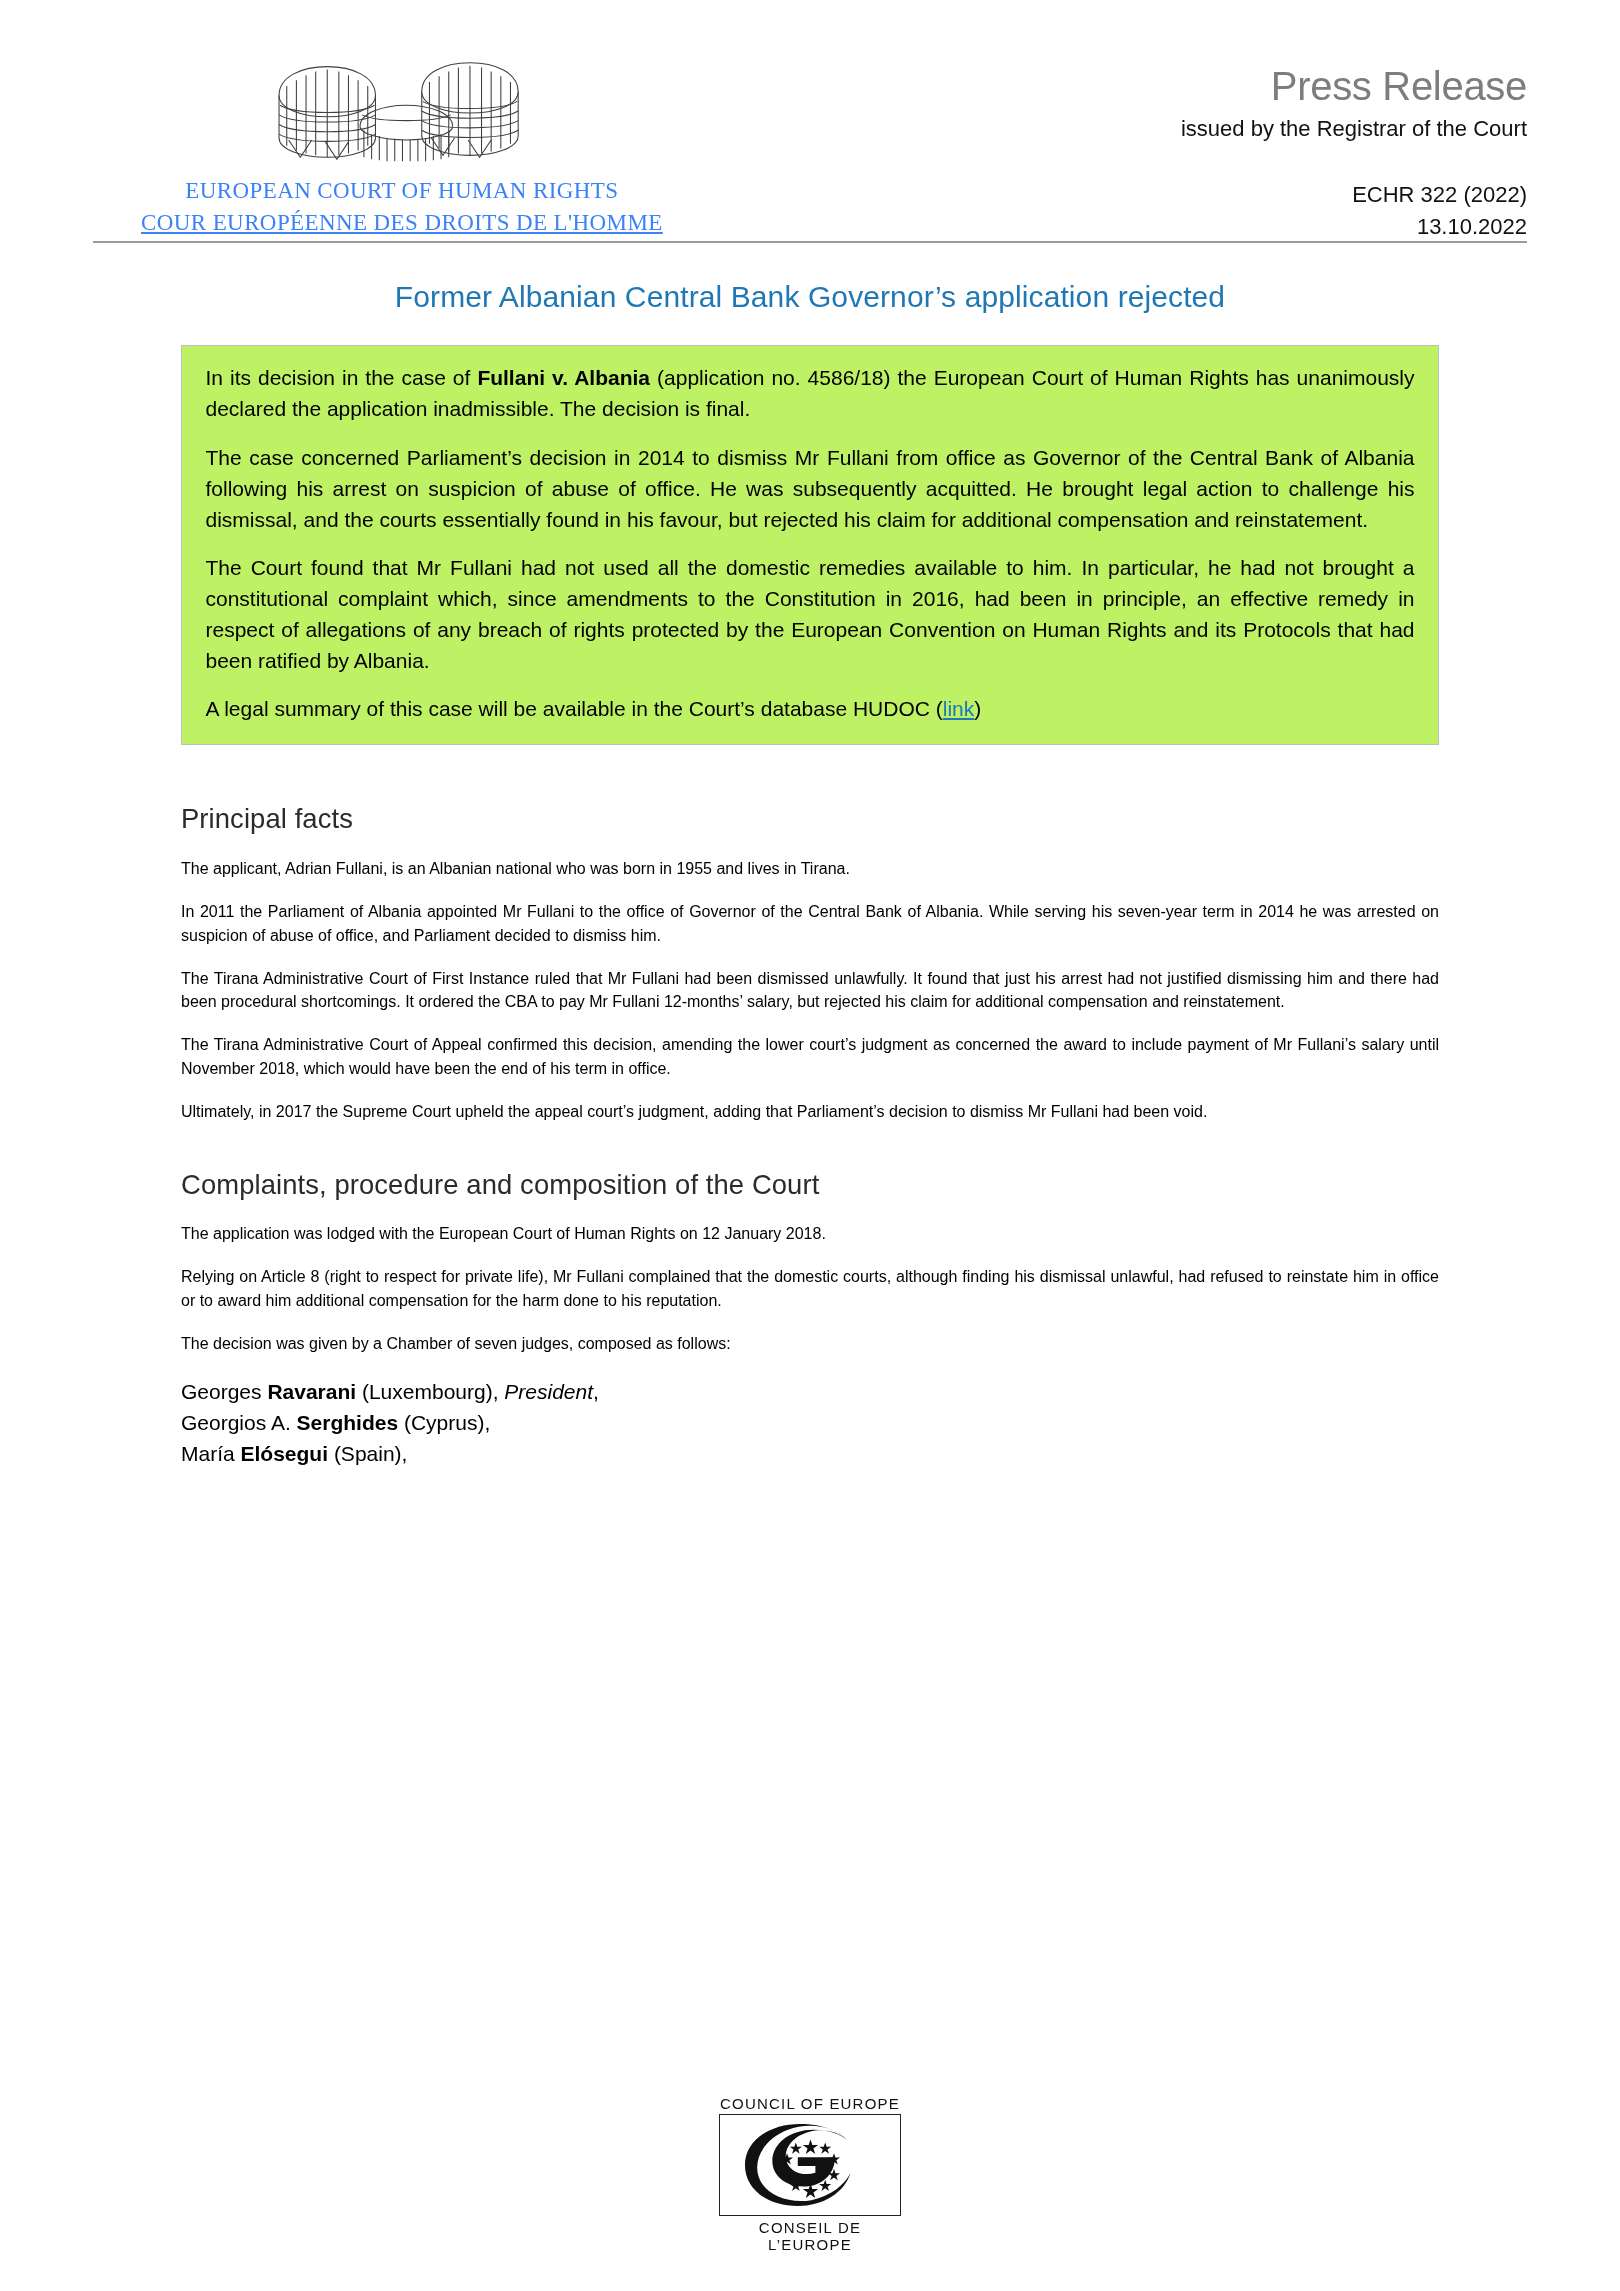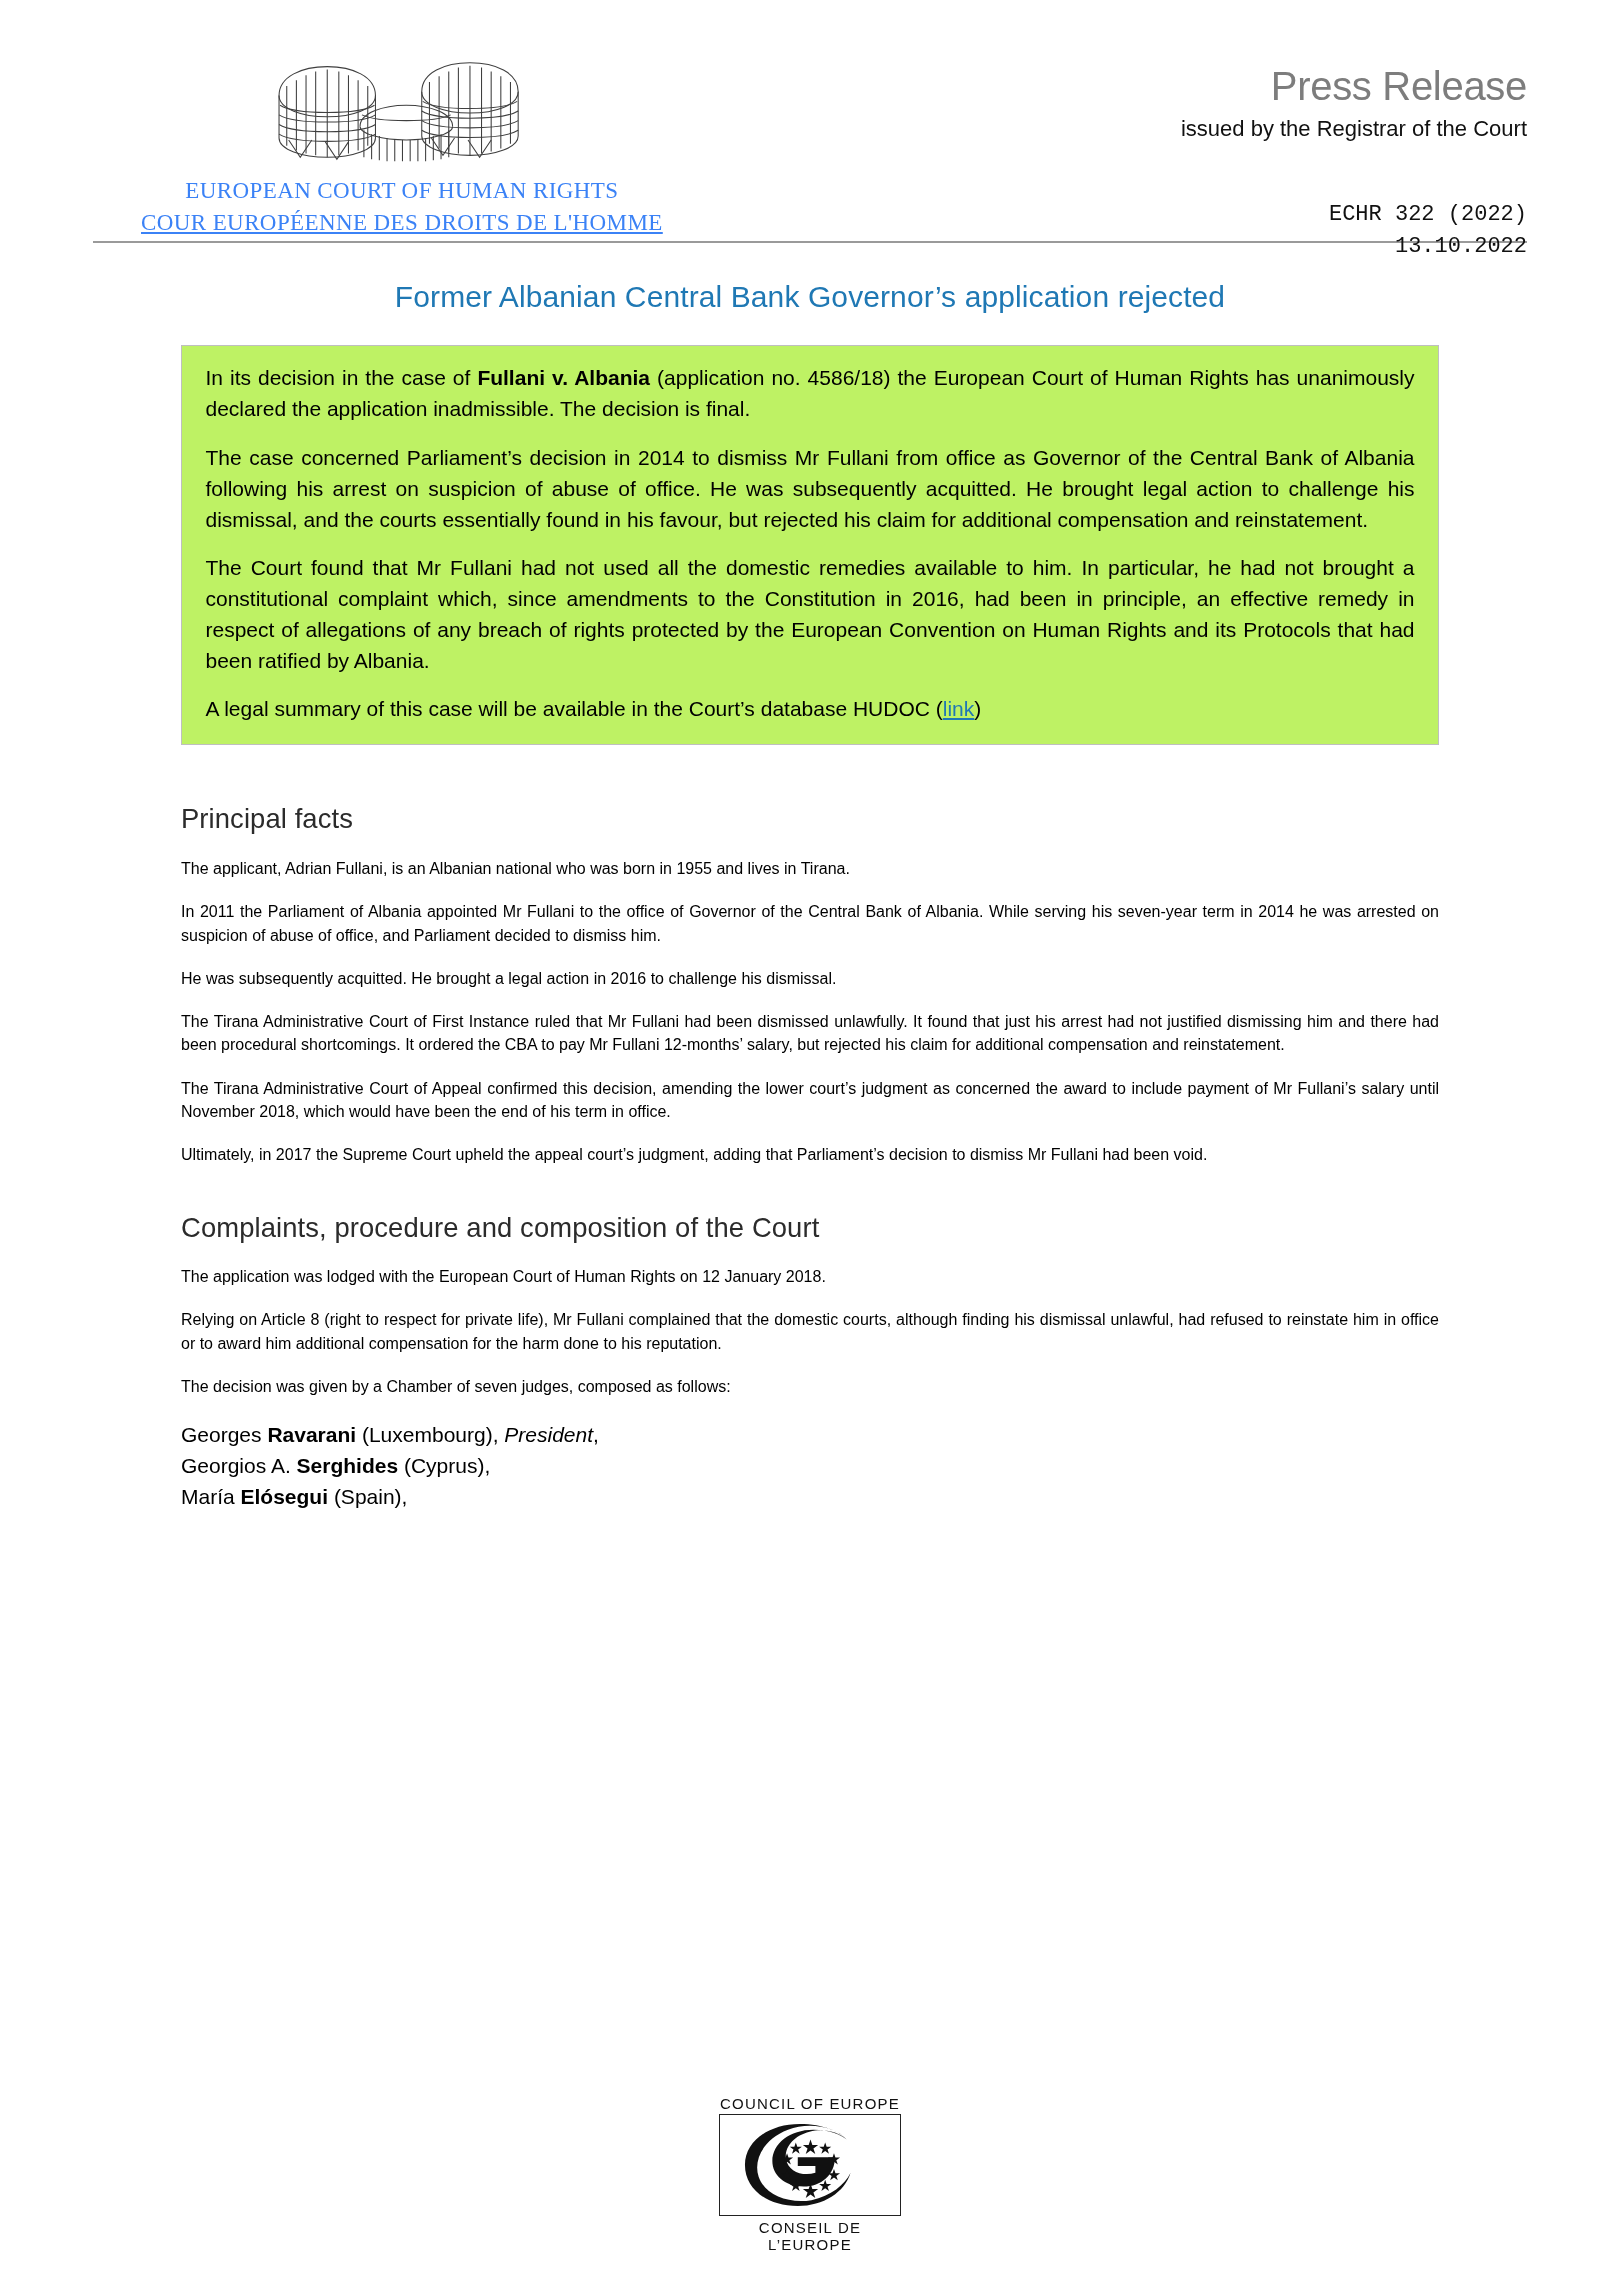--- a/index.html
+++ b/index.html
@@ -58,23 +58,22 @@
   }
   .issued-by {
     font-size: 22px;
     color: #111;
     margin-top: 7.8px;
     line-height: 1.3;
   }
   .refline {
     font-size: 22px;
     color: #111;
-    margin-top: 56px;
+    margin-top: 36px;
     line-height: 1.45;
-    font-family: Liberation Mono, monospace;
   }
 
   .header-rule {
     margin: 5.9px 93px 0 93px;
     border-top: 2px solid #9a9a9a;
   }
 
   
   .doc-title {
     text-align: center;
@@ -224,21 +223,20 @@
       <span>A legal summary of this case will be available in the Court’s database HUDOC (</span><a class="link" href="#">link</a><span>)</span>
     </p>
   </div>
 
   <div class="content">
 
     <h2 class="section-heading">Principal facts</h2>
 
     <p class="nojustify">The applicant, Adrian Fullani, is an Albanian national who was born in 1955 and lives in Tirana.</p>
     <p>In 2011 the Parliament of Albania appointed Mr Fullani to the office of Governor of the Central Bank of Albania. While serving his seven-year term in 2014 he was arrested on suspicion of abuse of office, and Parliament decided to dismiss him.</p>
-    <p class="nojustify">He was subsequently acquitted. He brought a legal action in 2016 to challenge his dismissal.</p>
     <p>The Tirana Administrative Court of First Instance ruled that Mr Fullani had been dismissed unlawfully. It found that just his arrest had not justified dismissing him and there had been procedural shortcomings. It ordered the CBA to pay Mr Fullani 12-months’ salary, but rejected his claim for additional compensation and reinstatement.</p>
     <p>The Tirana Administrative Court of Appeal confirmed this decision, amending the lower court’s judgment as concerned the award to include payment of Mr Fullani’s salary until November 2018, which would have been the end of his term in office.</p>
     <p>Ultimately, in 2017 the Supreme Court upheld the appeal court’s judgment, adding that Parliament’s decision to dismiss Mr Fullani had been void.</p>
 
     <h2 class="section-heading">Complaints, procedure and composition of the Court</h2>
 
     <p class="nojustify">The application was lodged with the European Court of Human Rights on 12 January 2018.</p>
     <p>Relying on Article 8 (right to respect for private life), Mr Fullani complained that the domestic courts, although finding his dismissal unlawful, had refused to reinstate him in office or to award him additional compensation for the harm done to his reputation.</p>
     <p class="nojustify">The decision was given by a Chamber of seven judges, composed as follows:</p>
 

